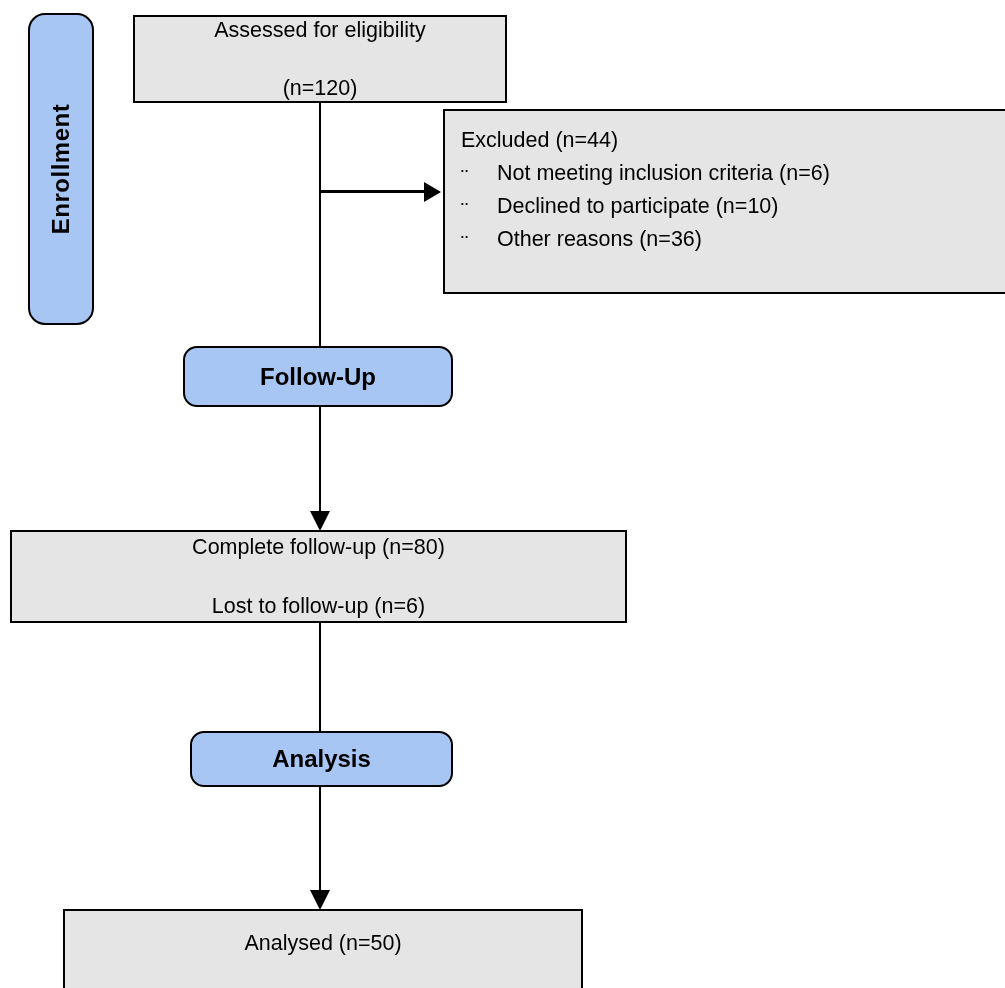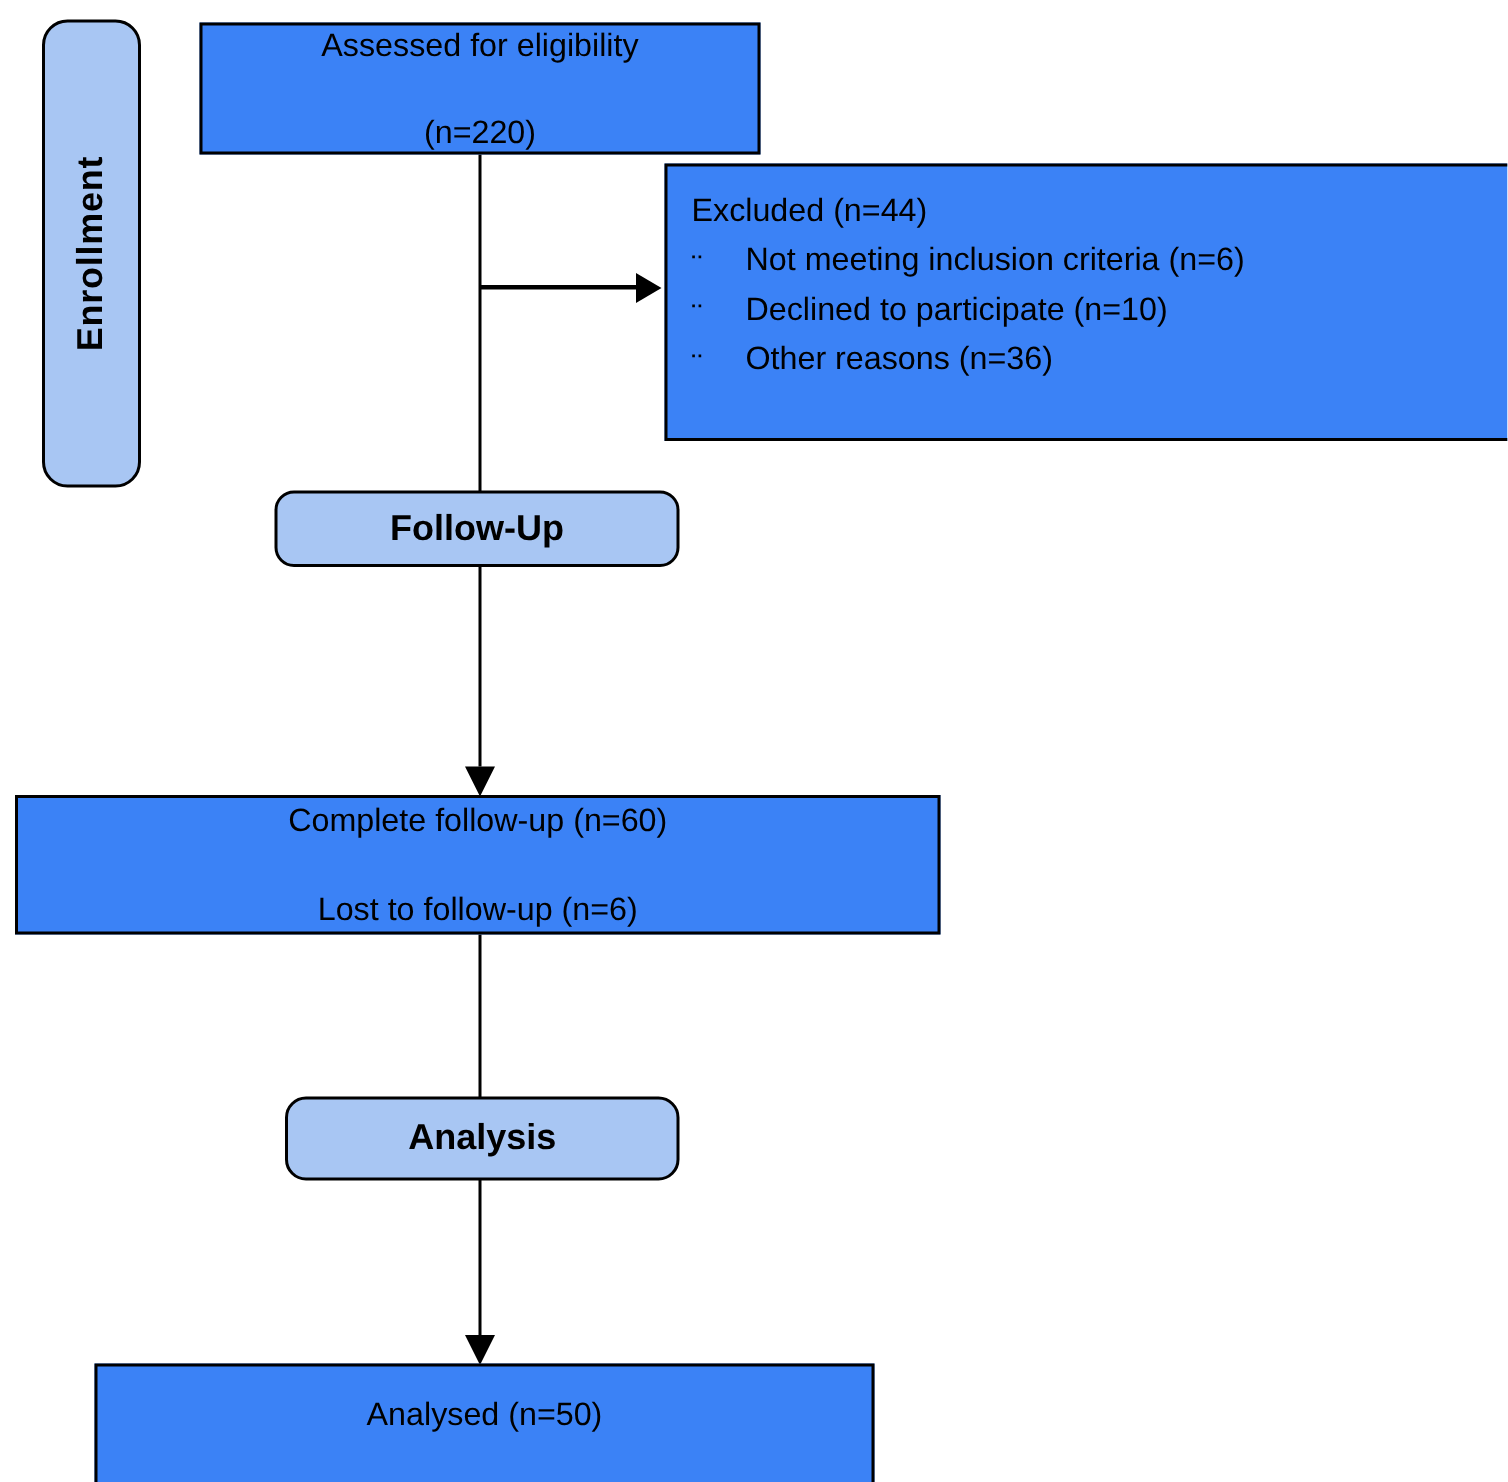--- a/index.html
+++ b/index.html
@@ -9,21 +9,21 @@
   html,body{margin:0;padding:0;background:#ffffff;}
   #canvas{
     position:relative;
     width:1005px;
     height:988px;
     background:#ffffff;
     overflow:hidden;
     font-family:"Liberation Sans", sans-serif;
     color:var(--ink);
   }
-  .node{position:absolute;box-sizing:border-box;background:#3b82f6;border:2.5px solid var(--ink);z-index:2;gap:28px;}
+  .node{position:absolute;box-sizing:border-box;background:#e5e5e5;border:2.5px solid var(--ink);z-index:2;gap:28px;}
   .node.center{display:flex;flex-direction:column;align-items:center;justify-content:center;text-align:center;}
   .phase-tab{
     position:absolute;box-sizing:border-box;z-index:2;
     background:var(--blue);border:2.5px solid var(--ink);border-radius:14px;
     display:flex;align-items:center;justify-content:center;
     font-weight:700;font-size:24px;
   }
   .phase-tab .vertical{
     transform:rotate(-90deg);
     white-space:nowrap;
@@ -47,21 +47,21 @@
   #excluded-box{
     left:443px;top:109px;width:604px;height:185px;
     font-size:21.5px;line-height:33px;padding:13px 16px;
   }
   .bullet-row{display:flex;}
   .bullet-glyph{
     flex:0 0 36px;
     position:relative;top:4px;
     font-size:22px;
   }
-  #followup-tab{left:183px;top:327px;width:270px;height:51px;border-radius:13px;}
+  #followup-tab{left:183px;top:346px;width:270px;height:61px;}
   #complete-box{left:10px;top:530px;width:617px;height:93px;font-size:21.5px;line-height:31px;}
   #analysis-tab{left:190px;top:731px;width:263px;height:56px;}
   #analysed-box{
     left:63px;top:909px;width:520px;height:120px;
     font-size:21.5px;text-align:center;padding-top:20px;
   }
   
   #vline-assessed-followup{left:319px;top:103px;width:2px;height:408px;}
   #arrow-into-complete{left:310px;top:511px;}
   #hline-to-excluded{left:320px;top:190px;width:105px;height:3px;}
@@ -73,21 +73,21 @@
 <body>
 
 <div id="canvas">
 
   <div id="enrollment-tab" class="phase-tab">
     <span class="vertical">Enrollment</span>
   </div>
 
   <div id="assessed-box" class="node center">
     <span>Assessed for eligibility</span>
-    <span>(n=220)</span>
+    <span>(n=120)</span>
   </div>
 
   <div id="vline-assessed-followup" class="line"></div>
   <div id="arrow-into-complete" class="arrowhead down"></div>
 
   <div id="hline-to-excluded" class="line"></div>
   <div id="arrow-into-excluded" class="arrowhead right"></div>
 
   <div id="excluded-box" class="node">
     <div>Excluded (n=44)</div>
@@ -103,21 +103,21 @@
       <span class="bullet-glyph">¨</span>
       <span>Other reasons (n=36)</span>
     </div>
   </div>
 
   <div id="followup-tab" class="phase-tab">
     <span>Follow-Up</span>
   </div>
 
   <div id="complete-box" class="node center">
-    <span>Complete follow-up (n=60)</span>
+    <span>Complete follow-up (n=80)</span>
     <span>Lost to follow-up (n=6)</span>
   </div>
 
   <div id="vline-complete-analysis" class="line"></div>
   <div id="arrow-into-analysed" class="arrowhead down"></div>
 
   <div id="analysis-tab" class="phase-tab">
     <span>Analysis</span>
   </div>
 

